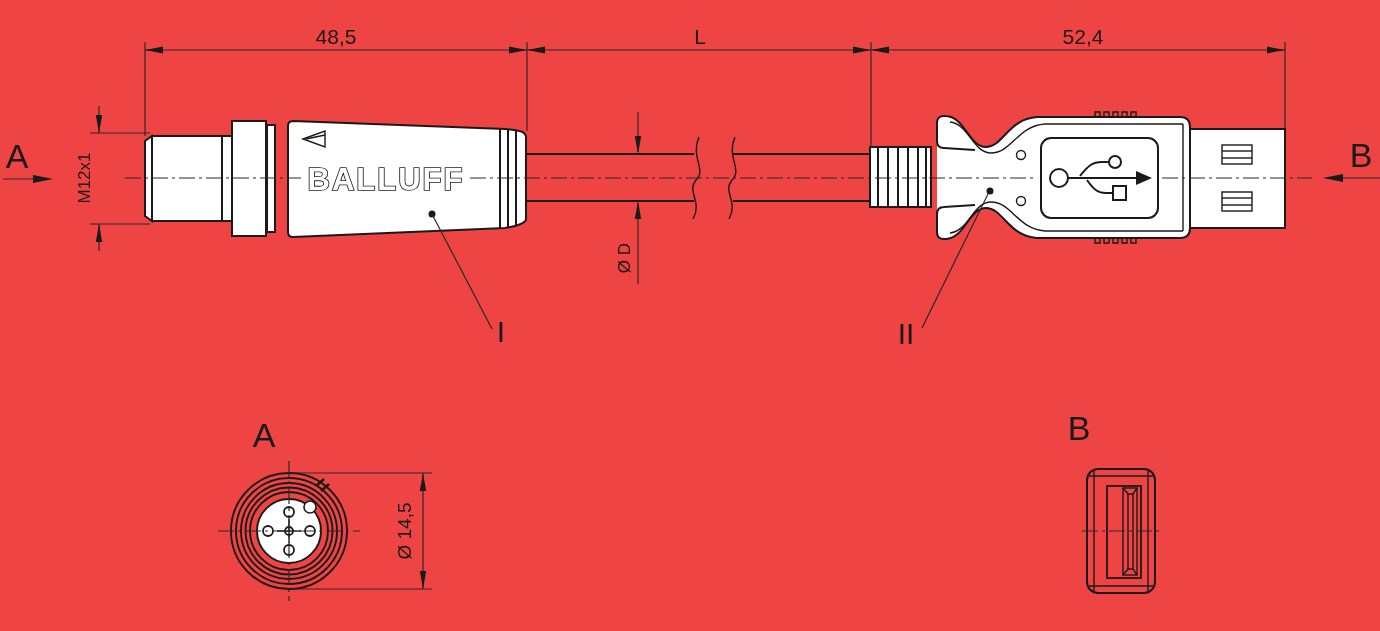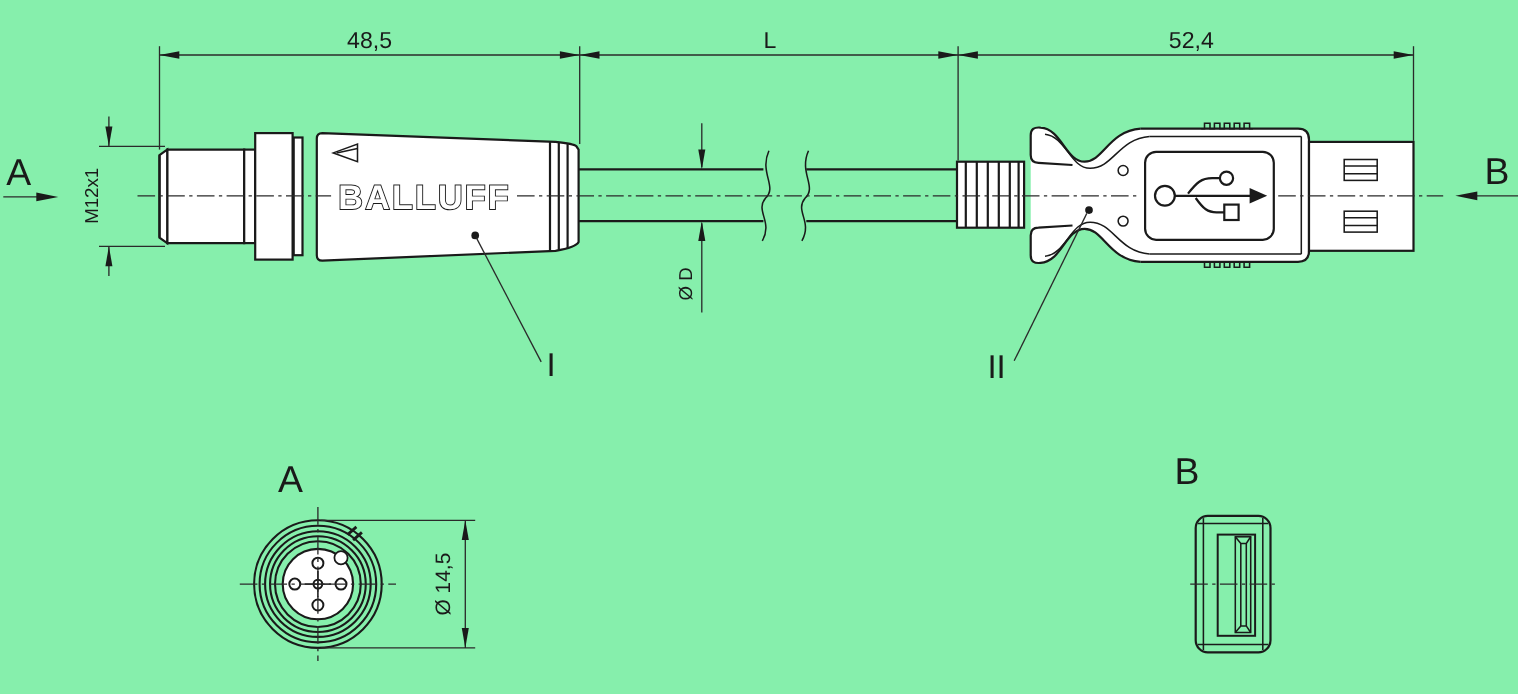--- a/index.html
+++ b/index.html
@@ -1,16 +1,16 @@
 <!DOCTYPE html>
 <html><head>
 <meta charset="utf-8">
 <style>
   html,body{margin:0;padding:0;background:#fff;}
-  .stage{width:1380px;height:631px;background:#86efac;position:relative;font-family:"Liberation Sans",sans-serif;}
+  .stage{width:1380px;height:631px;background:#ef4444;position:relative;font-family:"Liberation Sans",sans-serif;}
   svg{display:block;}
   text{font-family:"Liberation Sans","DejaVu Sans",sans-serif;fill:#1a1a1a;}
   .dimtxt{font-size:21px;}
   .rottxt{font-size:17px;}
   .reftxt{font-size:30px;}
   .bigtxt{font-size:34px;}
   .brand{font-size:31px;font-weight:bold;letter-spacing:2px;fill:#ffffff;stroke:#1a1a1a;stroke-width:1.7px;paint-order:stroke;}
   .part{stroke:#1a1a1a;stroke-width:2;fill:#ffffff;}
   .partln{stroke:#1a1a1a;stroke-width:2;fill:none;}
   .thinln{stroke:#1a1a1a;stroke-width:1.4;fill:none;}

